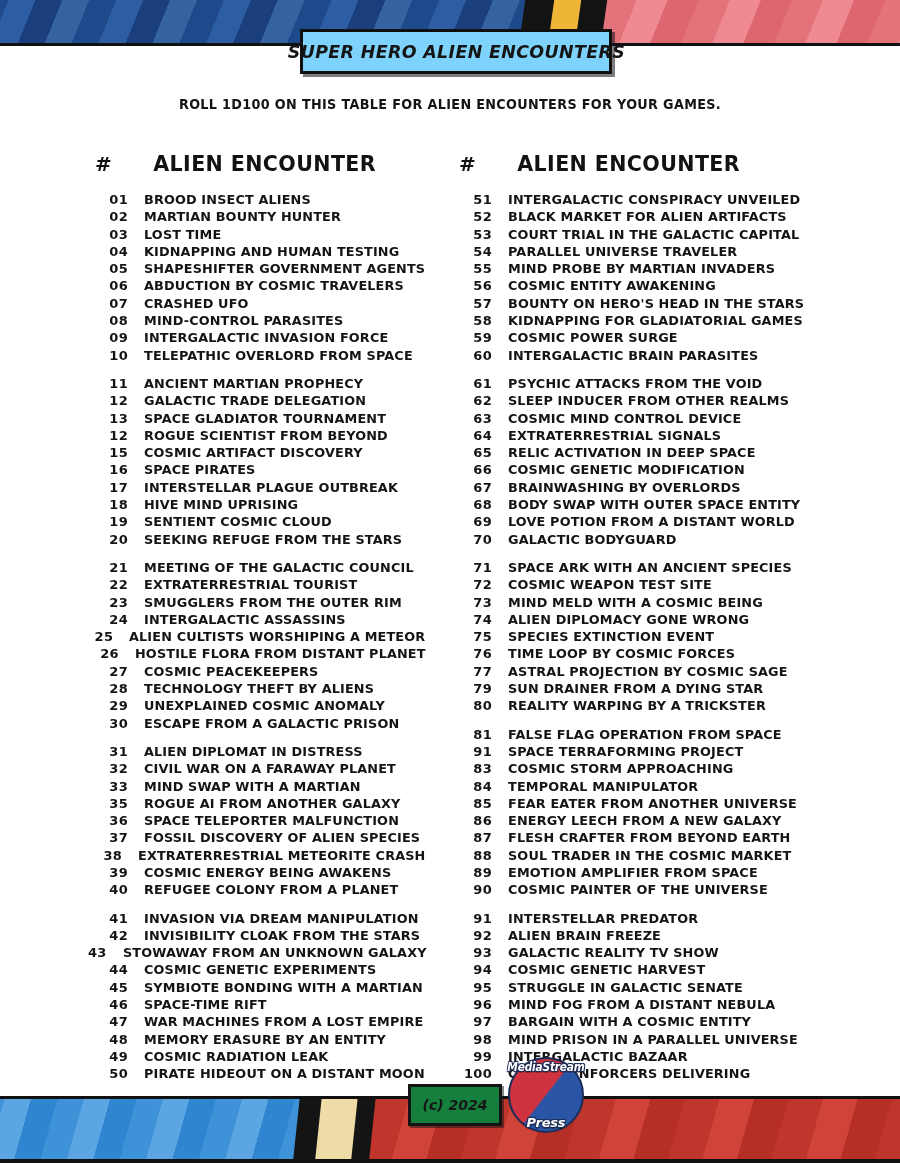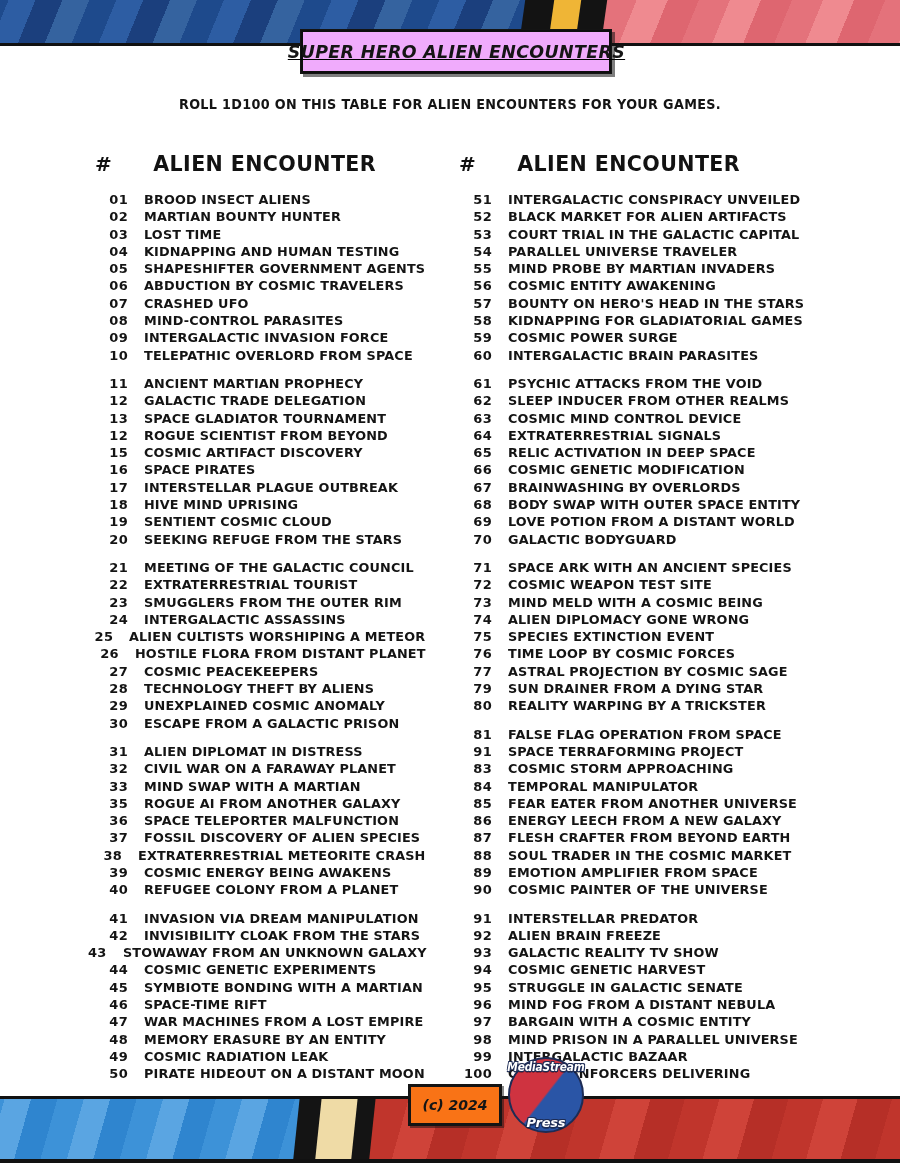--- a/index.html
+++ b/index.html
@@ -37,26 +37,25 @@
       repeating-linear-gradient(105deg,
         #e4727b 0px,#e4727b 30px,
         #ef8a90 30px,#ef8a90 60px,
         #de6670 60px,#de6670 90px);
     transform:skewX(-8deg);
   }
 
   
   .title-plate{
     position:absolute;left:300px;top:29px;width:306px;height:39px;
-    background:#f0abfc;
+    background:#7dd3fc;
     border:3px solid #141414;
     box-shadow:3px 3px 0 rgba(20,20,20,.55);
     display:flex;align-items:center;justify-content:center;
     z-index:6;
-    text-decoration:underline;
   }
   .title-plate::before{
     content:"";position:absolute;left:-2px;right:-2px;top:-2px;bottom:-2px;
     border:2px solid rgba(0,0,0,.35);
     border-radius:2px;pointer-events:none;
   }
   .title-text{
     font-family:"DejaVu Sans", sans-serif;
     font-weight:bold;font-style:italic;
     font-size:18.5px;letter-spacing:.4px;
@@ -153,21 +152,21 @@
     background:
       repeating-linear-gradient(100deg,
         #c0352c 0px,#c0352c 34px,
         #cf4339 34px,#cf4339 68px,
         #b62f27 68px,#b62f27 102px);
     transform:skewX(-6deg);
   }
 
   .copyright-plate{
     position:absolute;left:408px;bottom:37px;width:88px;height:36px;
-    background:#f97316;border:3px solid #141414;
+    background:#15803d;border:3px solid #141414;
     box-shadow:2px 2px 0 rgba(20,20,20,.5);
     display:flex;align-items:center;justify-content:center;
     z-index:8;
   }
   .copyright-text{
     font-family:"DejaVu Sans", sans-serif;
     font-weight:bold;font-style:italic;
     font-size:14px;color:#151515;
     white-space:nowrap;
   }

